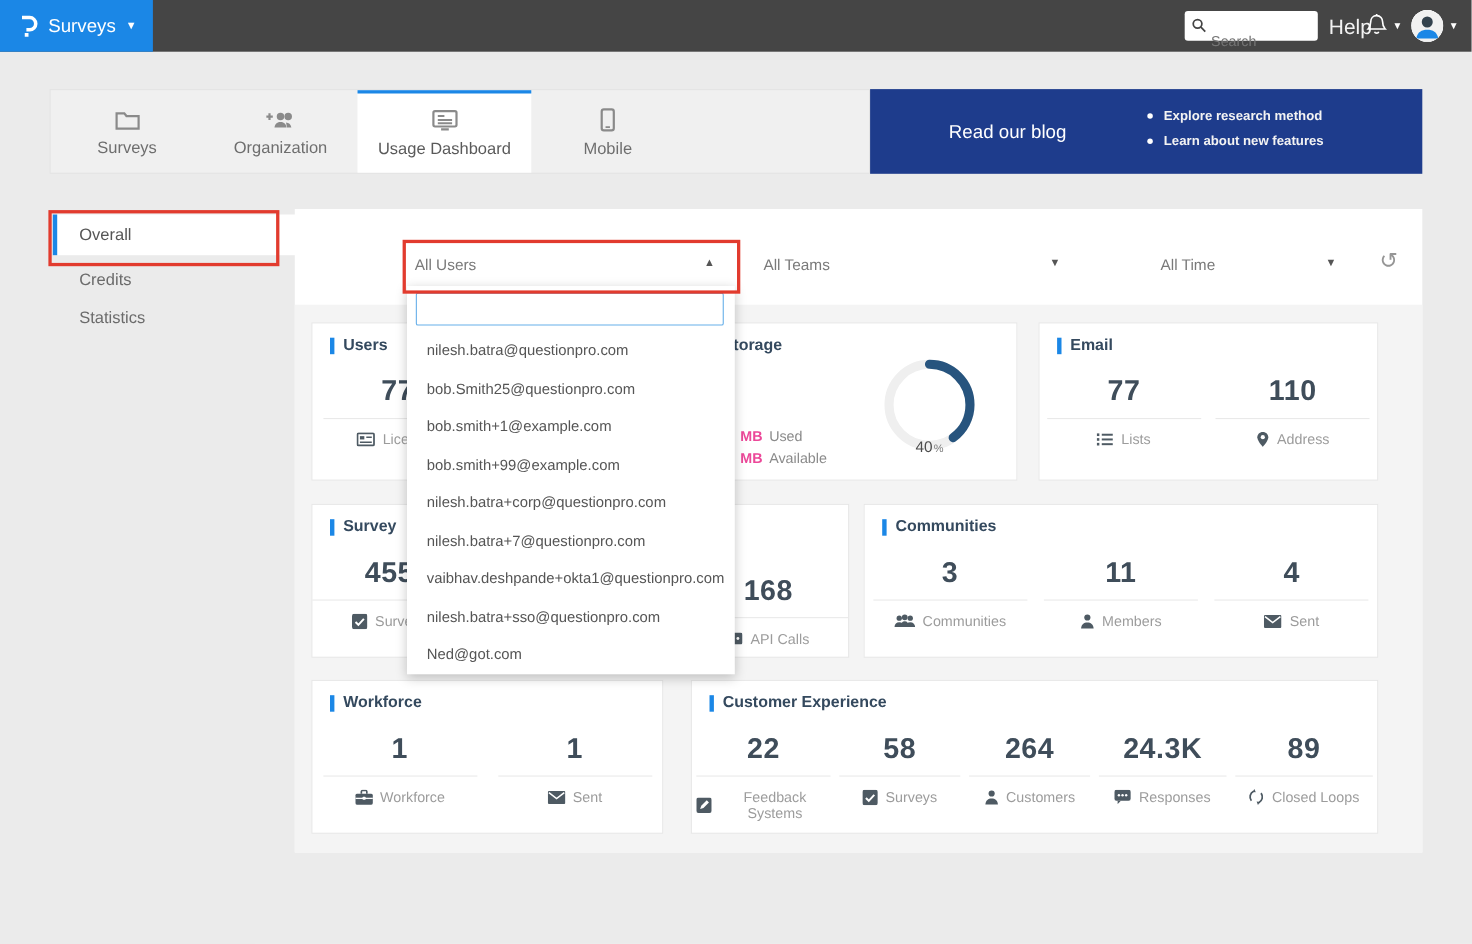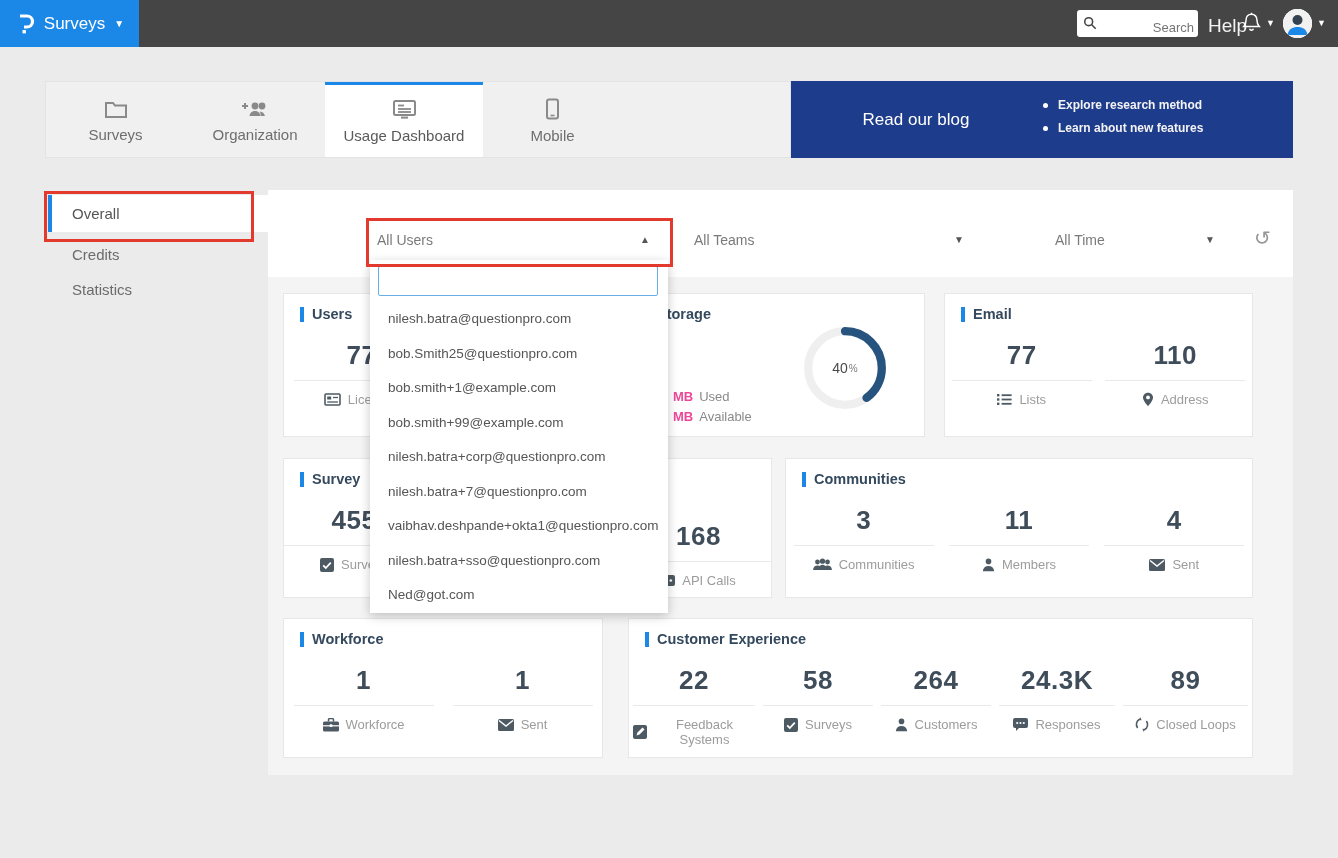--- a/index.html
+++ b/index.html
@@ -5,21 +5,21 @@
   html,body{margin:0;padding:0;background:#ebebeb;font-family:"Liberation Sans","DejaVu Sans",sans-serif;}
   .screen{position:relative;width:1338px;height:858px;background:#ebebeb;overflow:hidden;}
 
   
   .header{position:absolute;left:0;top:0;width:1338px;height:47px;background:#454545;}
   .brand{position:absolute;left:0;top:0;width:139px;height:47px;background:#1b87e6;display:flex;align-items:center;justify-content:center;gap:9px;color:#fff;cursor:pointer;}
   .brand-label{font-size:17px;}
   .caret{font-size:10px;line-height:1;color:#fff;}
   .hsearch-wrap{position:absolute;left:1077px;top:10px;width:121px;height:27px;background:#fff;border-radius:3px;}
   .hsearch-wrap svg{position:absolute;left:6px;top:6px;color:#444;}
-  .hsearch{position:absolute;left:0;top:4px;width:100%;height:100%;border:none;background:transparent;padding:0 4px 0 24px;font-size:13px;color:#333;box-sizing:border-box;outline:none;font-family:inherit;text-align:right;}
+  .hsearch{position:absolute;left:0;top:14px;width:100%;height:100%;border:none;background:transparent;padding:0 4px 0 24px;font-size:13px;color:#333;box-sizing:border-box;outline:none;font-family:inherit;}
   .help{position:absolute;left:1208px;top:15px;color:#f2f2f2;font-size:19px;cursor:pointer;}
   .bell{position:absolute;left:1242px;top:12px;color:#fff;cursor:pointer;}
   .bell-caret{position:absolute;left:1266px;top:19px;font-size:9px;}
   .avatar{position:absolute;left:1283px;top:9px;width:29px;height:29px;border-radius:50%;background:#e8eef2;overflow:hidden;cursor:pointer;box-shadow:0 0 0 2px #fff inset;}
   .avatar-caret{position:absolute;left:1317px;top:19px;font-size:9px;color:#fff;}
 
   
   .tabbar{position:absolute;left:45px;top:81px;width:746px;height:77px;background:#f0f0f0;border:1px solid #e3e3e3;box-sizing:border-box;display:flex;}
   .tab{height:100%;display:flex;flex-direction:column;align-items:center;justify-content:center;gap:7px;color:#6e6e6e;font-size:15px;border-top:3px solid transparent;box-sizing:border-box;cursor:pointer;}
   .tab svg{color:#8a8a8a;}
@@ -71,21 +71,21 @@
 
   .stat-abs{position:absolute;top:46px;text-align:center;}
   .su1{left:10px;width:135px;}
   .sv1{left:0px;width:140px;}
   .sv2{right:0px;width:145px;margin-top:16px;}
 
   
   .mb-block{position:absolute;left:44px;top:93px;font-size:13px;color:#8a8a8a;line-height:20px;white-space:nowrap;}
   .mb-unit{color:#ec4899;font-weight:bold;margin-right:6px;}
   .donut-wrap{position:absolute;left:170px;top:28px;width:92px;height:92px;}
-  .donut-label{position:absolute;left:0;top:0;width:92px;height:92px;display:flex;align-items:center;justify-content:center;font-size:14px;color:#4a4a4a;}
+  .donut-label{position:absolute;left:0;top:0;width:92px;height:92px;display:flex;align-items:flex-end;justify-content:center;font-size:14px;color:#4a4a4a;}
   .donut-label .pct{font-size:10px;margin-left:1px;color:#7a7a7a;}
 
   
   .dropdown{position:absolute;left:370px;top:260px;width:298px;height:353px;background:#fff;box-shadow:0 3px 10px rgba(0,0,0,.22);z-index:5;}
   .dd-input{position:absolute;left:8px;top:6px;width:280px;height:30px;border:1px solid #66afe9;border-radius:2px;box-sizing:border-box;outline:none;font-size:13px;padding:0 8px;font-family:inherit;}
   .dd-list{position:absolute;left:0;right:0;top:42px;}
   .dd-item{height:34.5px;line-height:34.5px;padding-left:18px;font-size:13.5px;color:#555;cursor:pointer;white-space:nowrap;}
 
   
   .anno{position:absolute;border:3px solid #e23b2e;z-index:6;pointer-events:none;}

